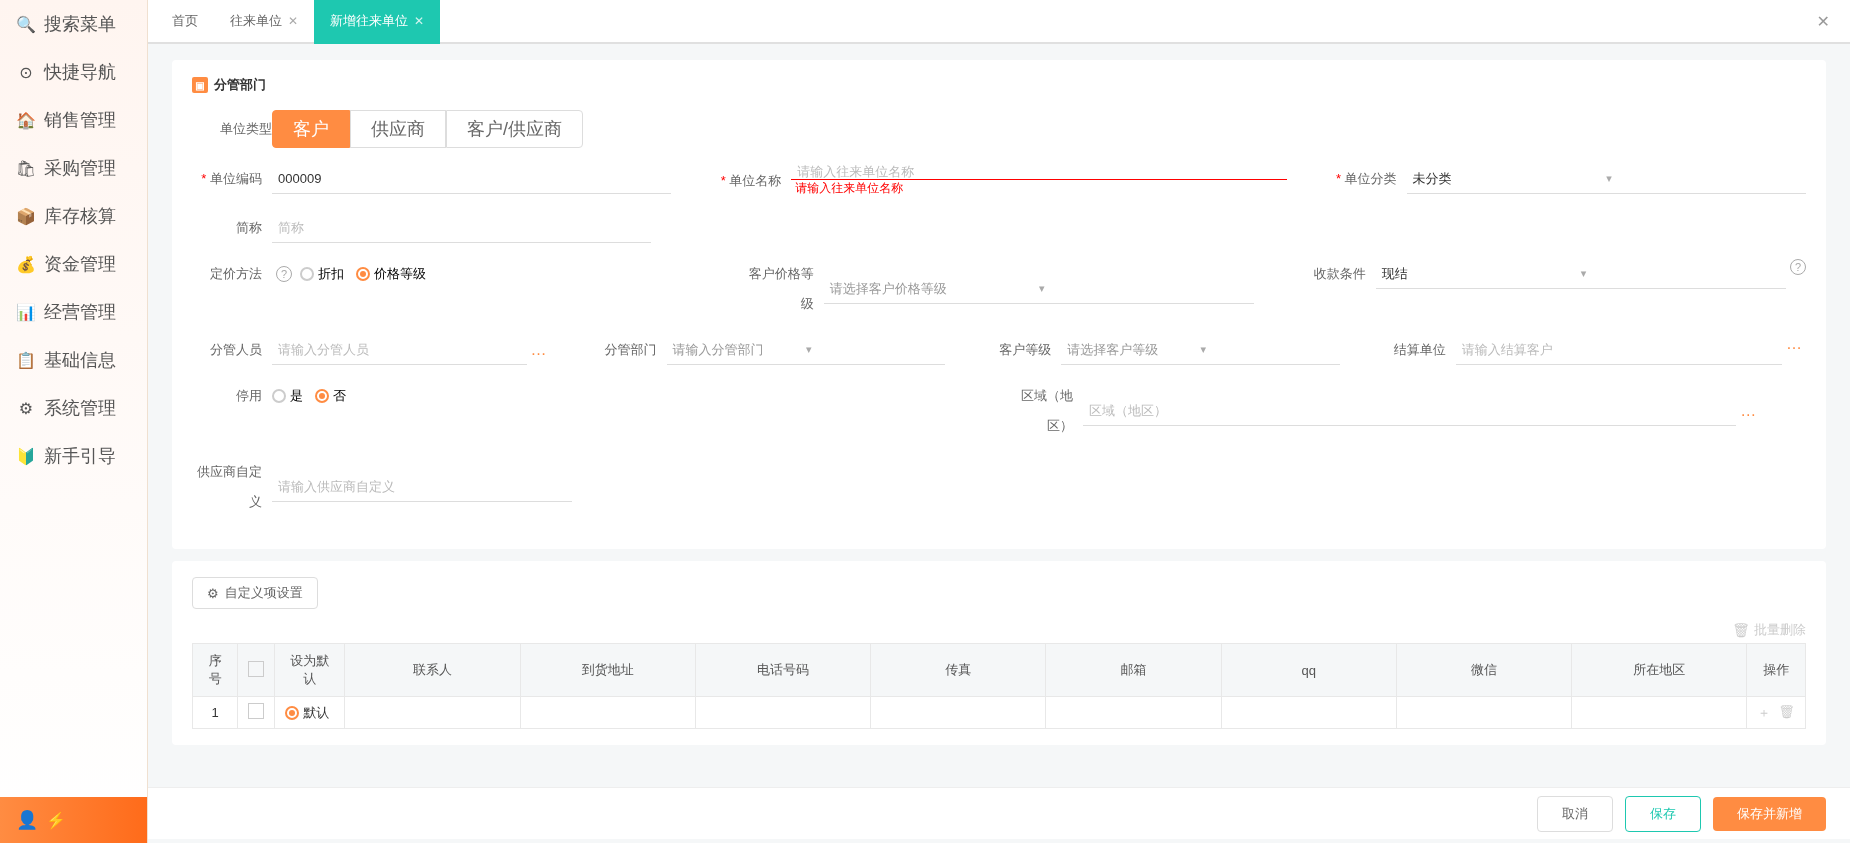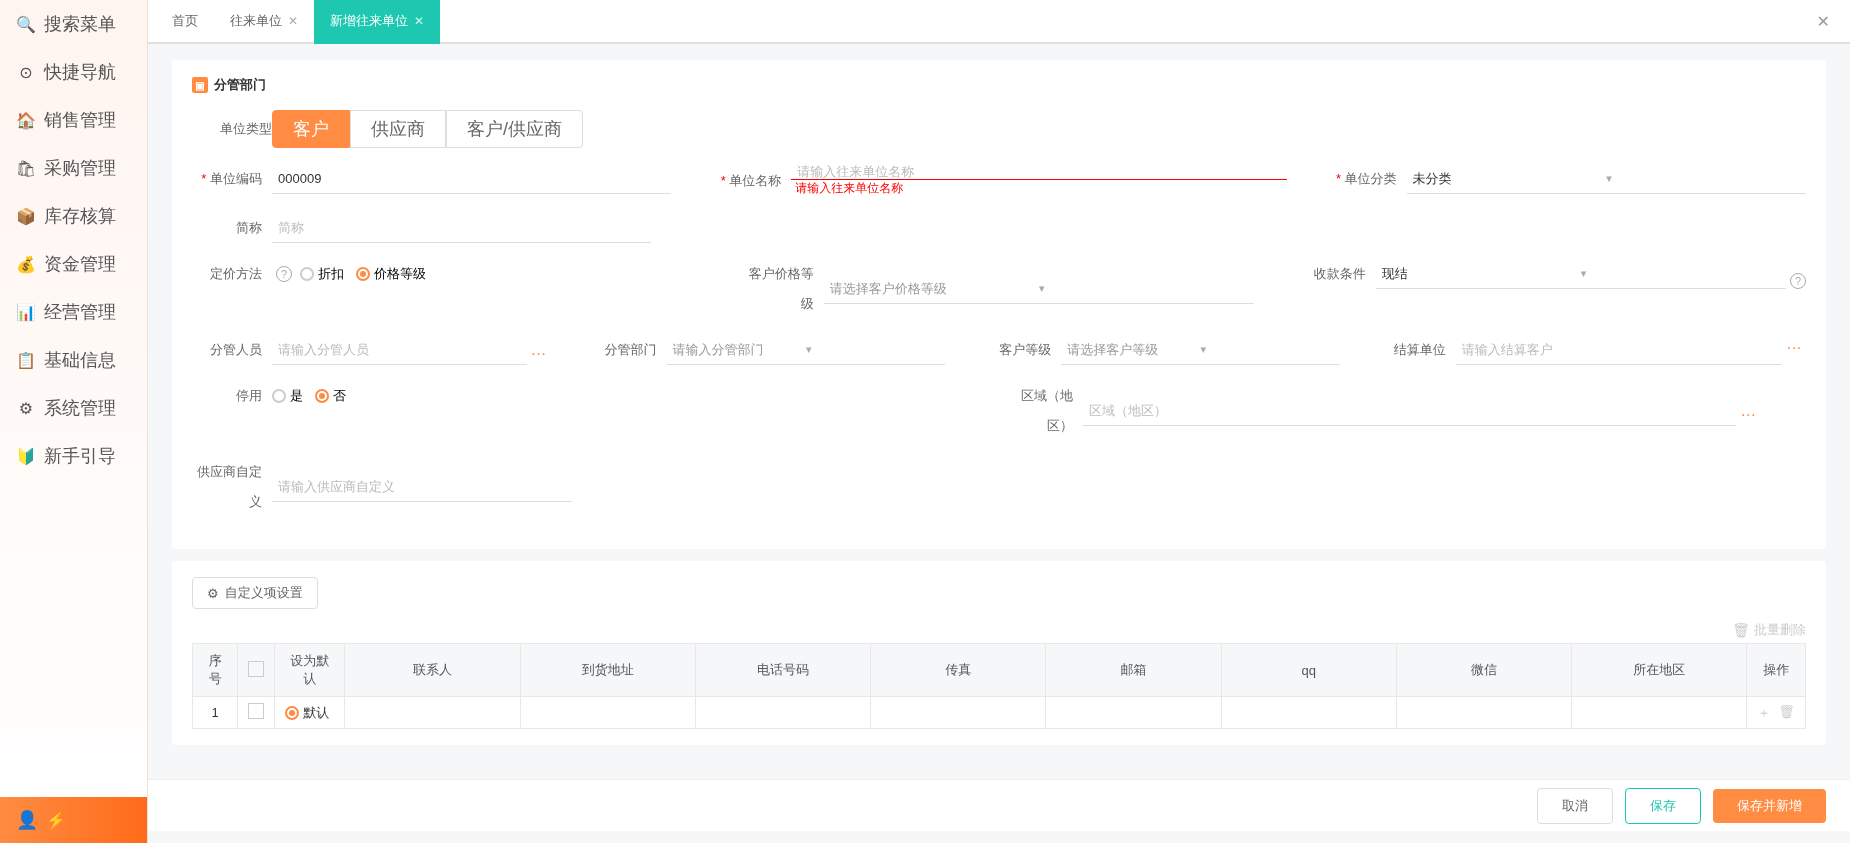--- a/index.html
+++ b/index.html
@@ -324,21 +324,21 @@
       margin-bottom: 4px;
       display: flex;
       align-items: center;
       justify-content: flex-end;
       gap: 4px;
     }
 
     
     .footer {
       position: fixed;
-      bottom: 12px;
+      bottom: 4px;
       right: 0;
       left: 148px;
       height: 52px;
       background: #fff;
       border-top: 1px solid #eee;
       display: flex;
       align-items: center;
       justify-content: flex-end;
       padding: 0 24px;
       gap: 12px;
@@ -519,21 +519,21 @@
         </div>
         <div class="spacer"></div>
         <div class="form-field" style="flex:1;">
           <span class="field-label">客户价格等级</span>
           <div class="field-select">
             <span>请选择客户价格等级</span>
             <span class="caret">▾</span>
           </div>
         </div>
         <div class="spacer"></div>
-        <div class="form-field" style="flex:1; align-items:flex-end;">
+        <div class="form-field" style="flex:1; align-items:flex-start;">
           <span class="field-label">收款条件</span>
           <div class="field-select" style="color:#333;">
             <span>现结</span>
             <span class="caret">▾</span>
           </div>
           <span class="help-icon">?</span>
         </div>
       </div>
 
       <div class="form-row">

